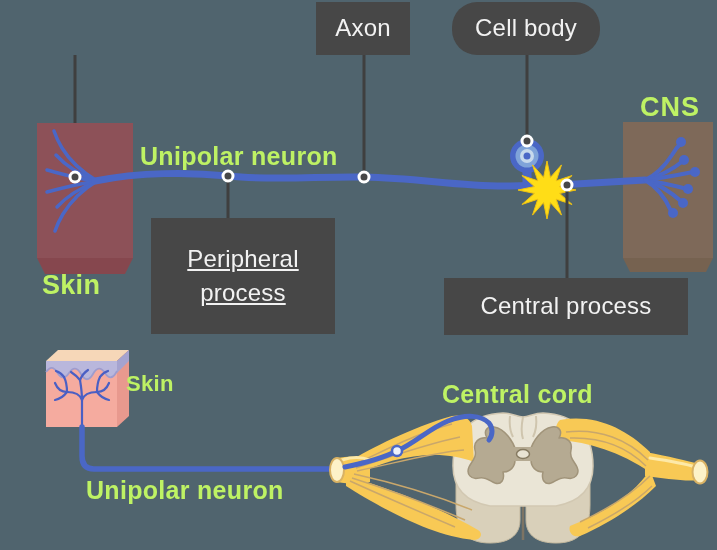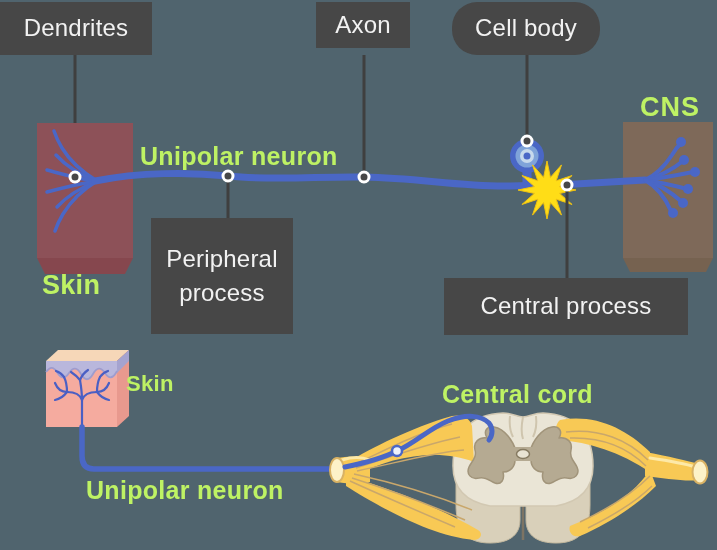--- a/index.html
+++ b/index.html
@@ -164,33 +164,30 @@
         <path d="M530,451 C533,441 541,429 552,427 C559,426 563,431 559,438 C567,437 573,442 571,450 C569,457 574,461 577,467 C580,474 575,480 567,478 C561,476 556,481 551,483 C545,485 541,480 543,472 C536,472 531,467 531,460 Z"></path>
         <rect x="511" y="447" width="24" height="14" stroke="none"></rect>
       </g>
       <ellipse cx="523" cy="454" rx="6.5" ry="4.5" fill="#e8e3d3" stroke="#857a61" stroke-width="1.5"></ellipse>
     </g>
 
     <path d="M345,467 C365,463 383,458 397,451 C415,443 430,428 448,421 C466,414 481,415 489,423 C493,428 493,435 489,440" stroke="#4a67c6" stroke-width="5" fill="none" stroke-linecap="round"></path>
     <circle cx="397" cy="451" r="5" fill="#eef2fa" stroke="#4a67c6" stroke-width="2.5"></circle>
   </svg>
 
-  <div class="callout" style="left:0px;top:2px;width:152px;height:53px;">
-    <span>Dendrites</span>
-  </div>
-
-  <div class="callout" style="left:316px;top:2px;width:94px;height:46px;">
+
+  <div class="callout" style="left:316px;top:2px;width:94px;height:53px;">
     <span>Axon</span>
   </div>
 
   <div class="callout" style="left:452px;top:2px;width:148px;height:53px;border-radius:25px;">
     <span>Cell body</span>
   </div>
 
-  <div class="callout" style="left:151px;top:218px;width:142px;height:116px;">
+  <div class="callout" style="left:151px;top:218px;width:184px;height:116px;text-decoration:underline;">
     <span>Peripheral process</span>
   </div>
 
   <div class="callout" style="left:444px;top:278px;width:244px;height:57px;">
     <span>Central process</span>
   </div>
 
   <div class="struct-label cns-label" style="left:640px;top:92px;">CNS</div>
 
   <div class="struct-label" style="left:140px;top:142px;">Unipolar neuron</div>

